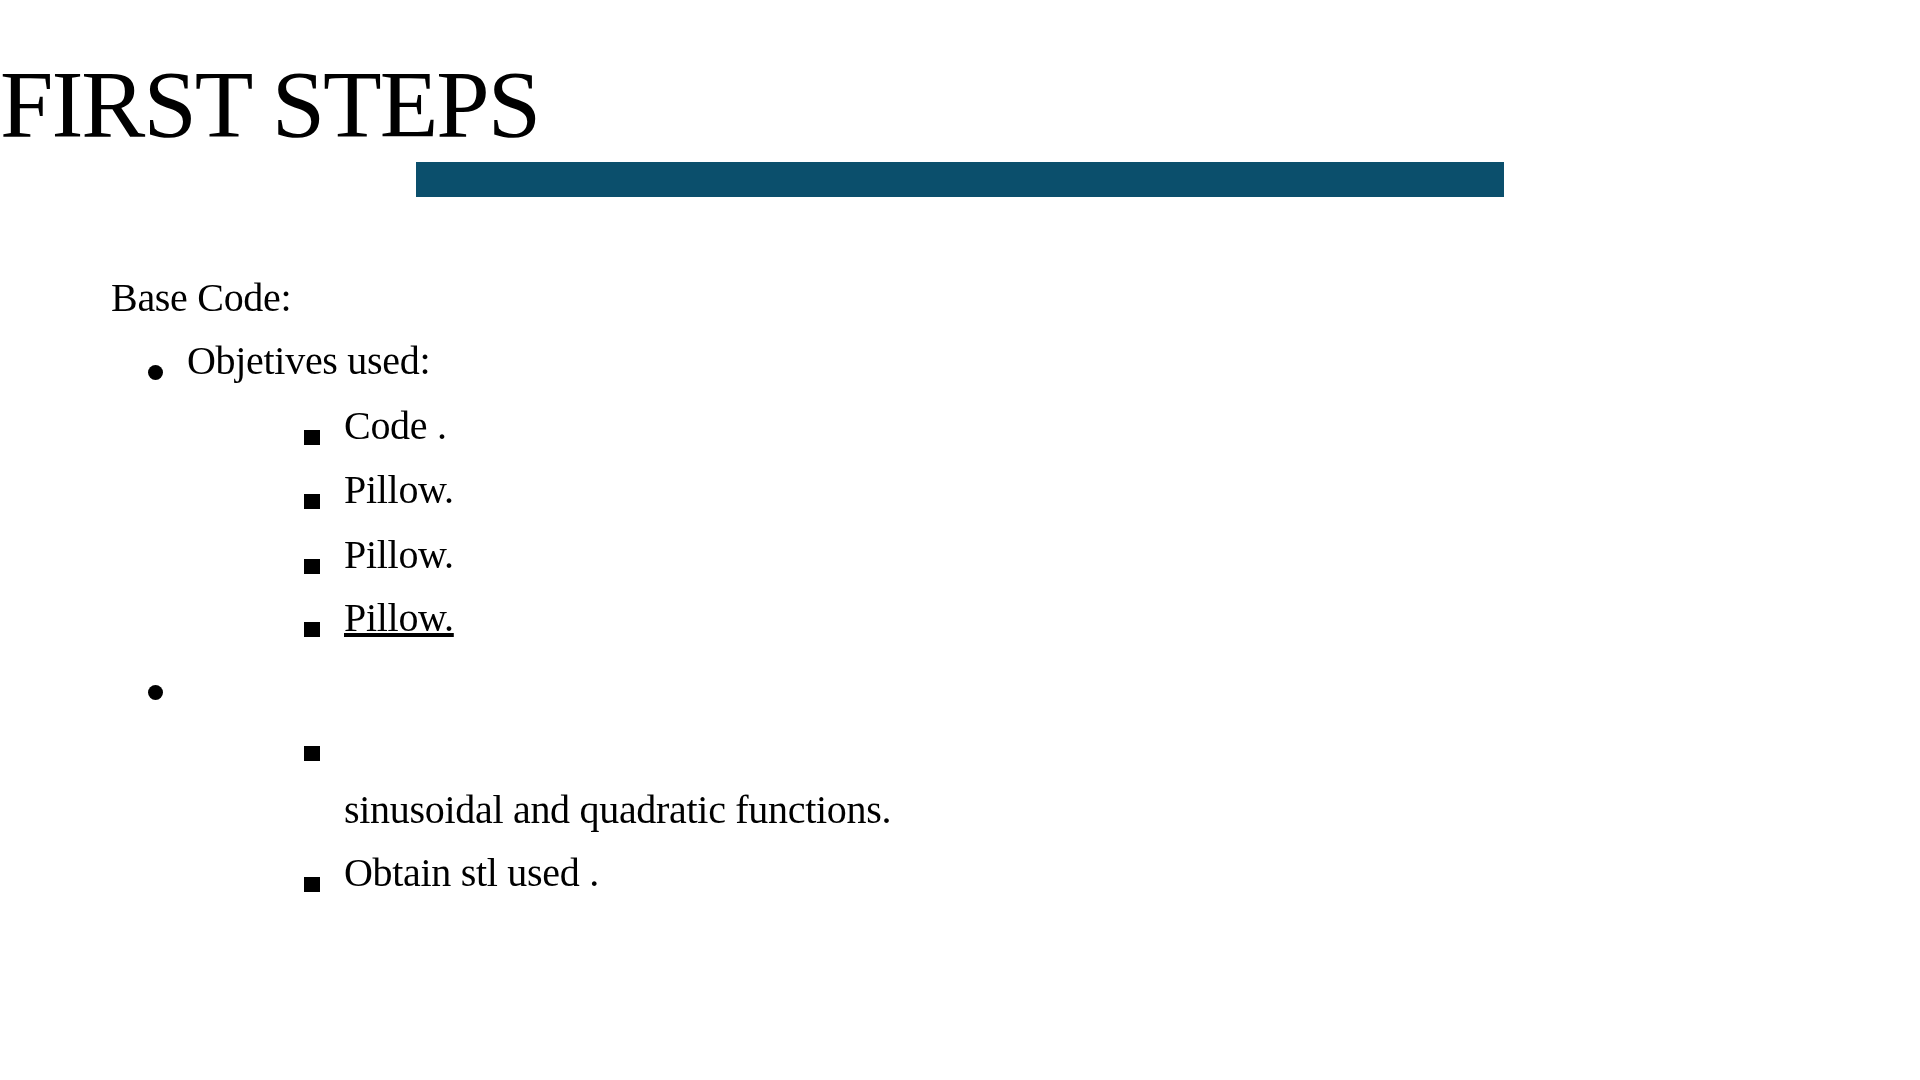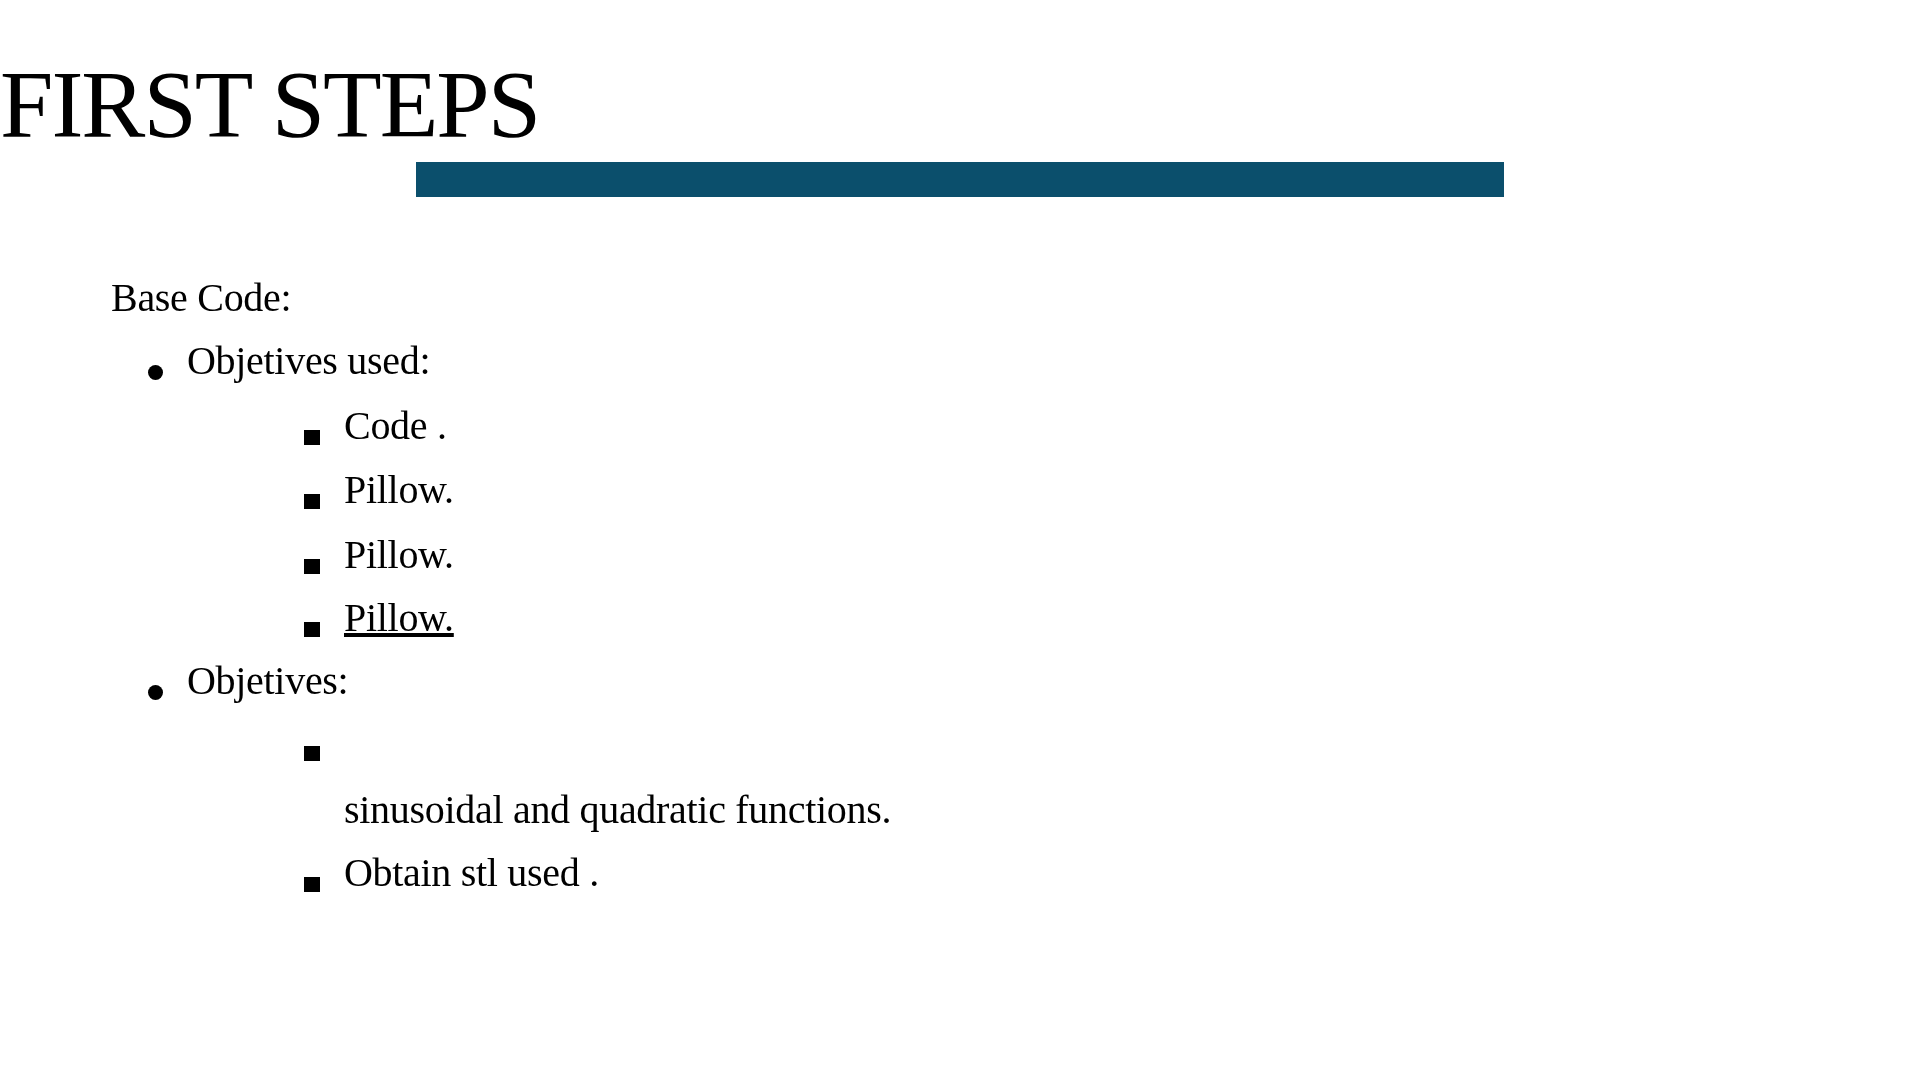--- a/index.html
+++ b/index.html
@@ -35,21 +35,20 @@
   <div class="sq" style="left:304px; top:494px;"></div>
   <div class="line" style="left:344px; top:458px;">Pillow.</div>
 
   <div class="sq" style="left:304px; top:559px;"></div>
   <div class="line" style="left:344px; top:523px;">Pillow.</div>
 
   <div class="sq" style="left:304px; top:622px;"></div>
   <div class="line" style="left:344px; top:586px;text-decoration:underline;">Pillow.</div>
 
   <div class="dot" style="left:148px; top:685px;"></div>
-  <div class="line" style="left:187px; top:649px;">Objetives:</div>
 
   <div class="sq" style="left:304px; top:746px;"></div>
   <div class="line" style="left:344px; top:778px;">sinusoidal and quadratic functions.</div>
 
   <div class="sq" style="left:304px; top:877px;"></div>
   <div class="line" style="left:344px; top:841px;">Obtain stl used .</div>
 
 </div>
 
 </body></html>

